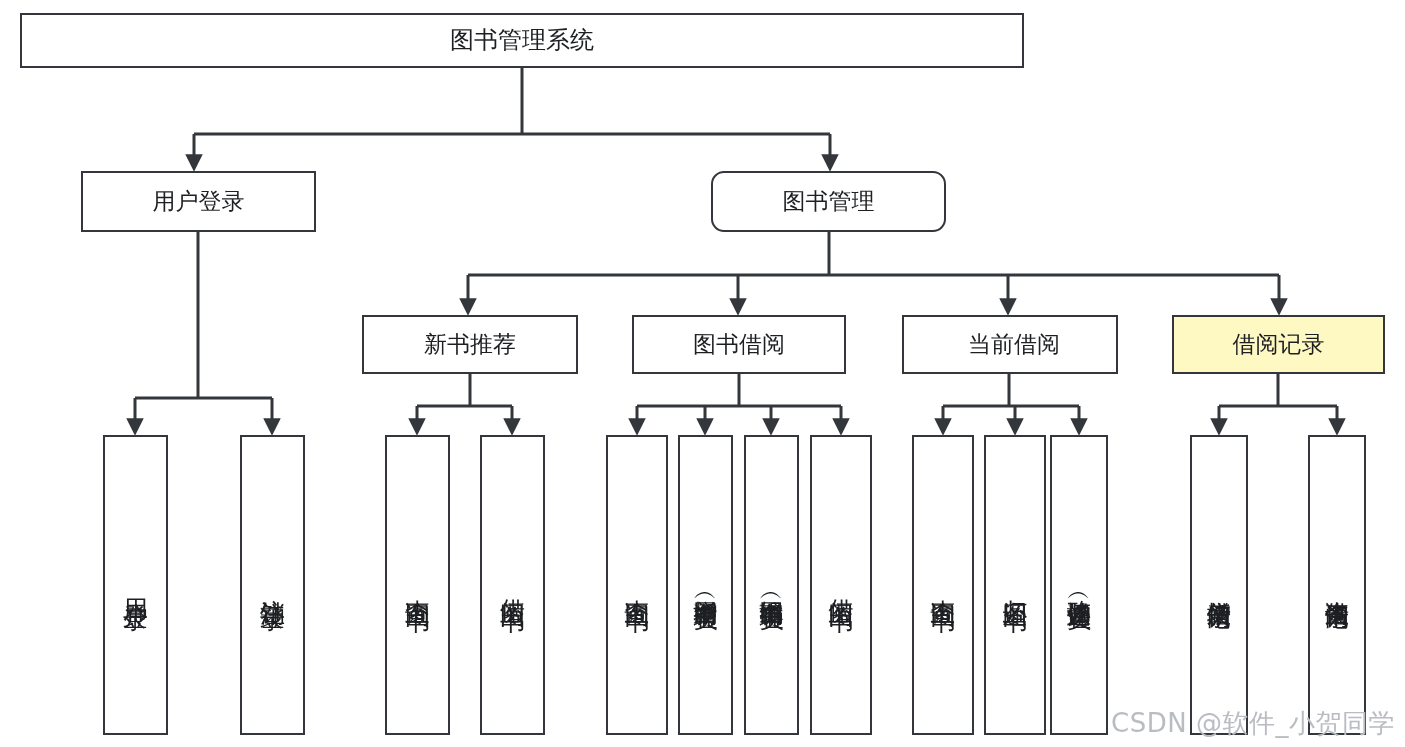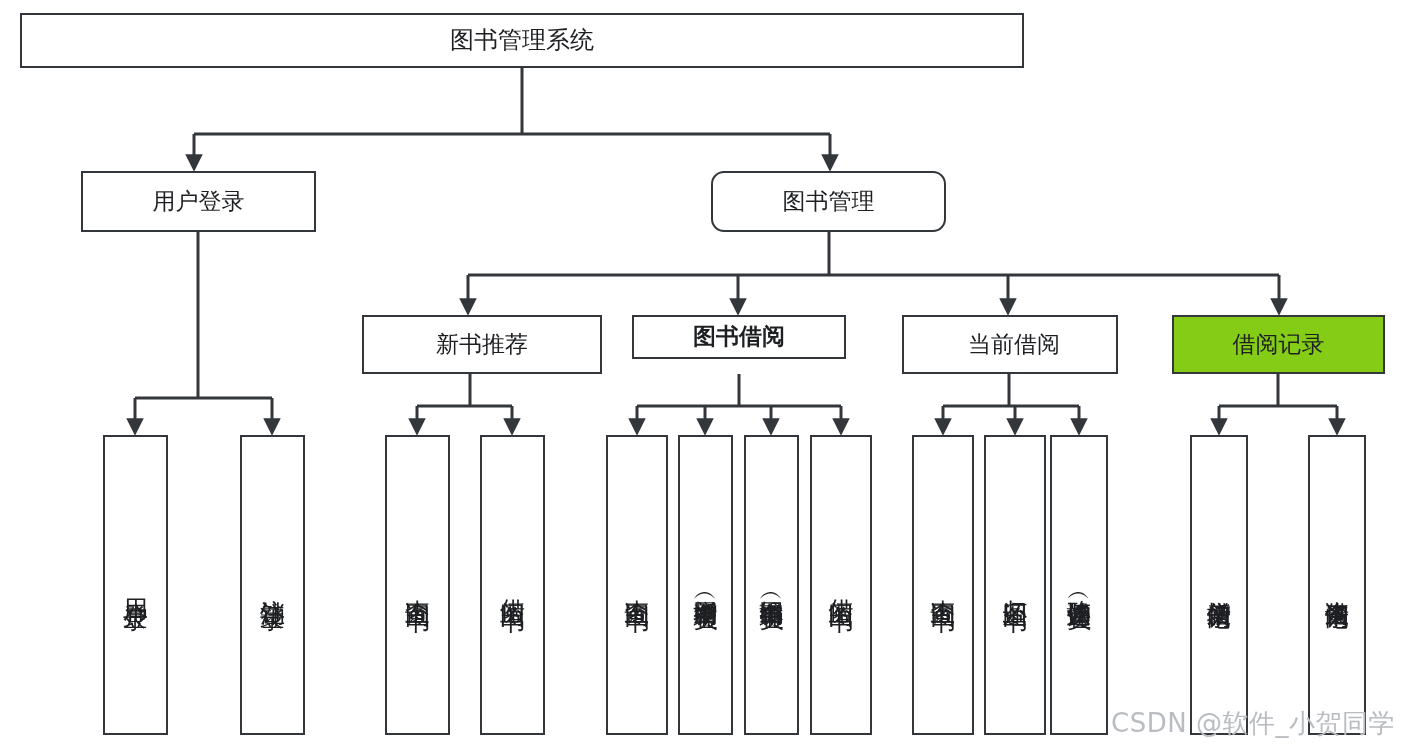--- a/index.html
+++ b/index.html
@@ -140,30 +140,30 @@
     <span class="node-label">图书管理系统</span>
   </div>
 
   <div class="node horiz" style="left: 81px; top: 171px; width: 235px; height: 61px; border-color: rgb(51, 55, 59); background: rgb(255, 255, 255); color: rgb(29, 31, 34);">
     <span class="node-label">用户登录</span>
   </div>
   <div class="node horiz" style="left: 711px; top: 171px; width: 235px; height: 61px; border-color: rgb(51, 55, 59); background: rgb(255, 255, 255); color: rgb(29, 31, 34); border-radius: 13px;">
     <span class="node-label">图书管理</span>
   </div>
 
-  <div class="node horiz" style="left: 362px; top: 315px; width: 240px; height: 59px; border-color: rgb(51, 55, 59); background: rgb(255, 255, 255); color: rgb(29, 31, 34);">
+  <div class="node horiz" style="left: 362px; top: 315px; width: 216px; height: 59px; border-color: rgb(51, 55, 59); background: rgb(255, 255, 255); color: rgb(29, 31, 34);">
     <span class="node-label">新书推荐</span>
   </div>
-  <div class="node horiz" style="left: 632px; top: 315px; width: 214px; height: 44px; border-color: rgb(51, 55, 59); background: rgb(255, 255, 255); color: rgb(29, 31, 34); font-weight: bold;">
+  <div class="node horiz" style="left: 632px; top: 315px; width: 214px; height: 59px; border-color: rgb(51, 55, 59); background: rgb(255, 255, 255); color: rgb(29, 31, 34);">
     <span class="node-label">图书借阅</span>
   </div>
   <div class="node horiz" style="left: 902px; top: 315px; width: 216px; height: 59px; border-color: rgb(51, 55, 59); background: rgb(255, 255, 255); color: rgb(29, 31, 34); padding-left: 8px;">
     <span class="node-label">当前借阅</span>
   </div>
-  <div class="node horiz" style="left: 1172px; top: 315px; width: 213px; height: 59px; border-color: rgb(51, 55, 59); background: #84cc16; color: rgb(29, 31, 34);">
+  <div class="node horiz" style="left: 1172px; top: 315px; width: 213px; height: 59px; border-color: rgb(51, 55, 59); background: #fef9c3; color: rgb(29, 31, 34);">
     <span class="node-label">借阅记录</span>
   </div>
 
   <div class="node vert" style="left: 103px; top: 435px; width: 65px; height: 300px; border-color: rgb(51, 55, 59); background: rgb(255, 255, 255); color: rgb(29, 31, 34);">
     <span class="node-label">用户登录</span>
   </div>
   <div class="node vert" style="left: 240px; top: 435px; width: 65px; height: 300px; border-color: rgb(51, 55, 59); background: rgb(255, 255, 255); color: rgb(29, 31, 34);">
     <span class="node-label">注销登录</span>
   </div>
 

